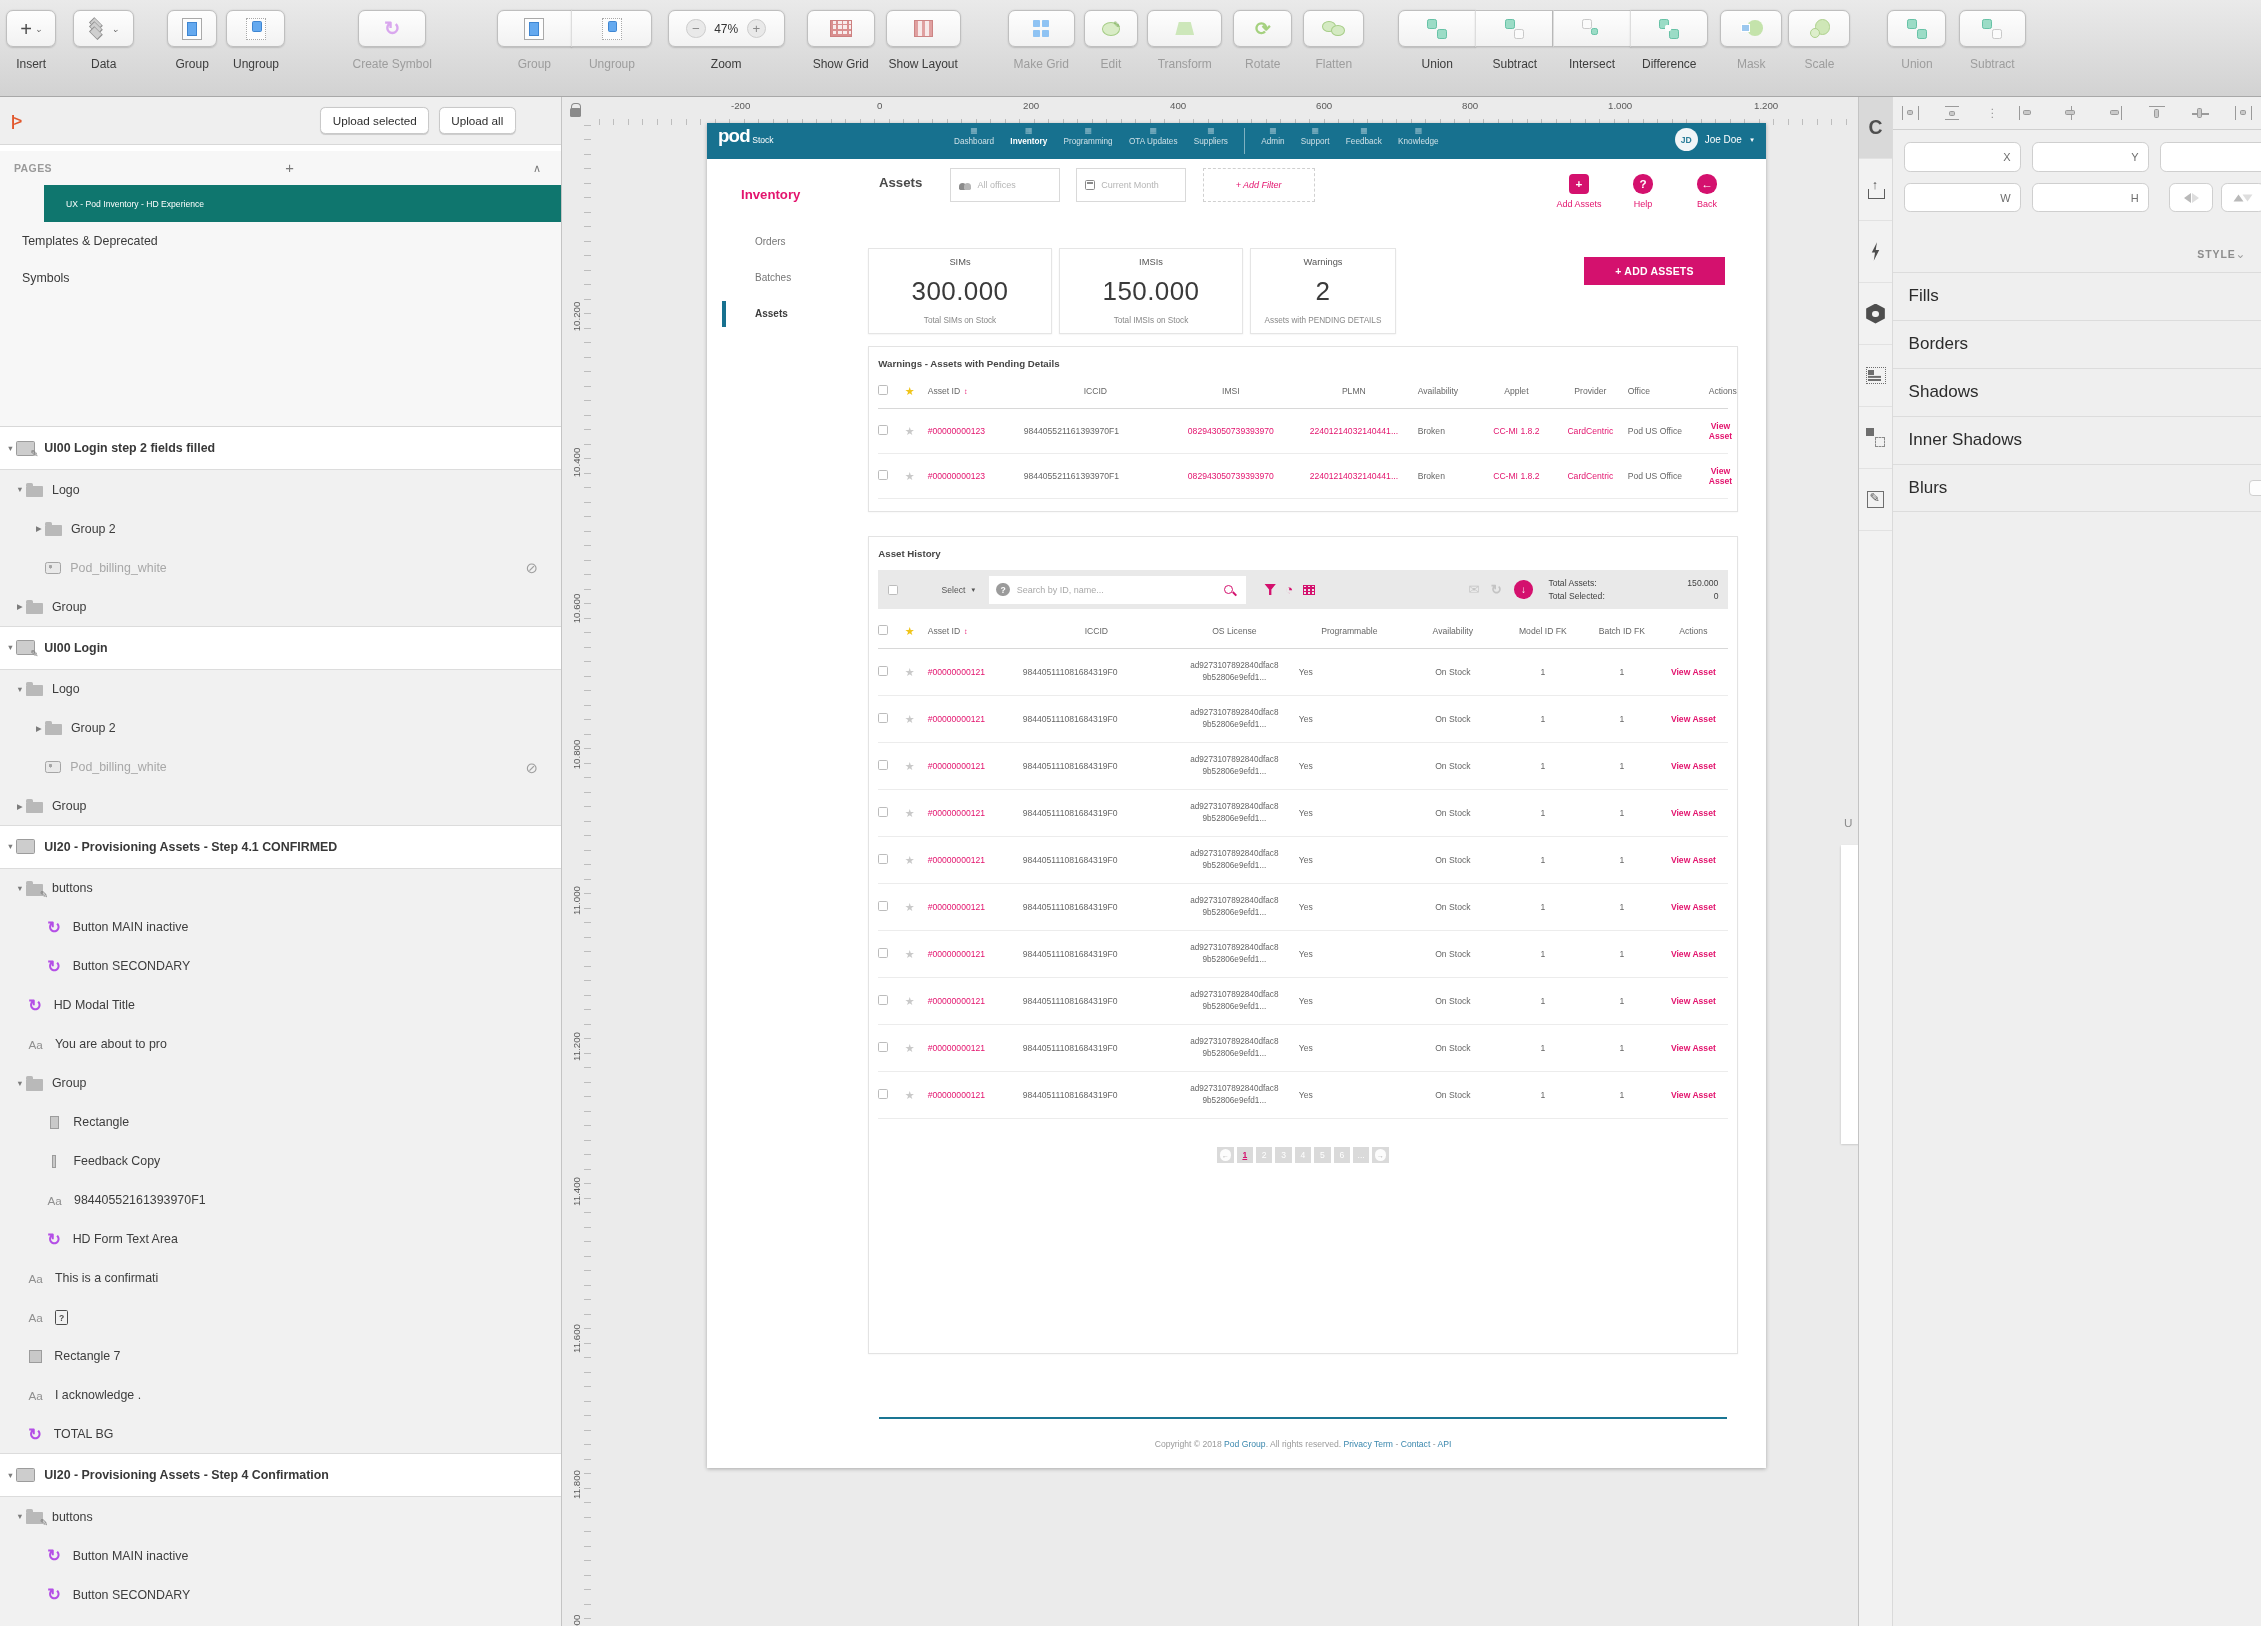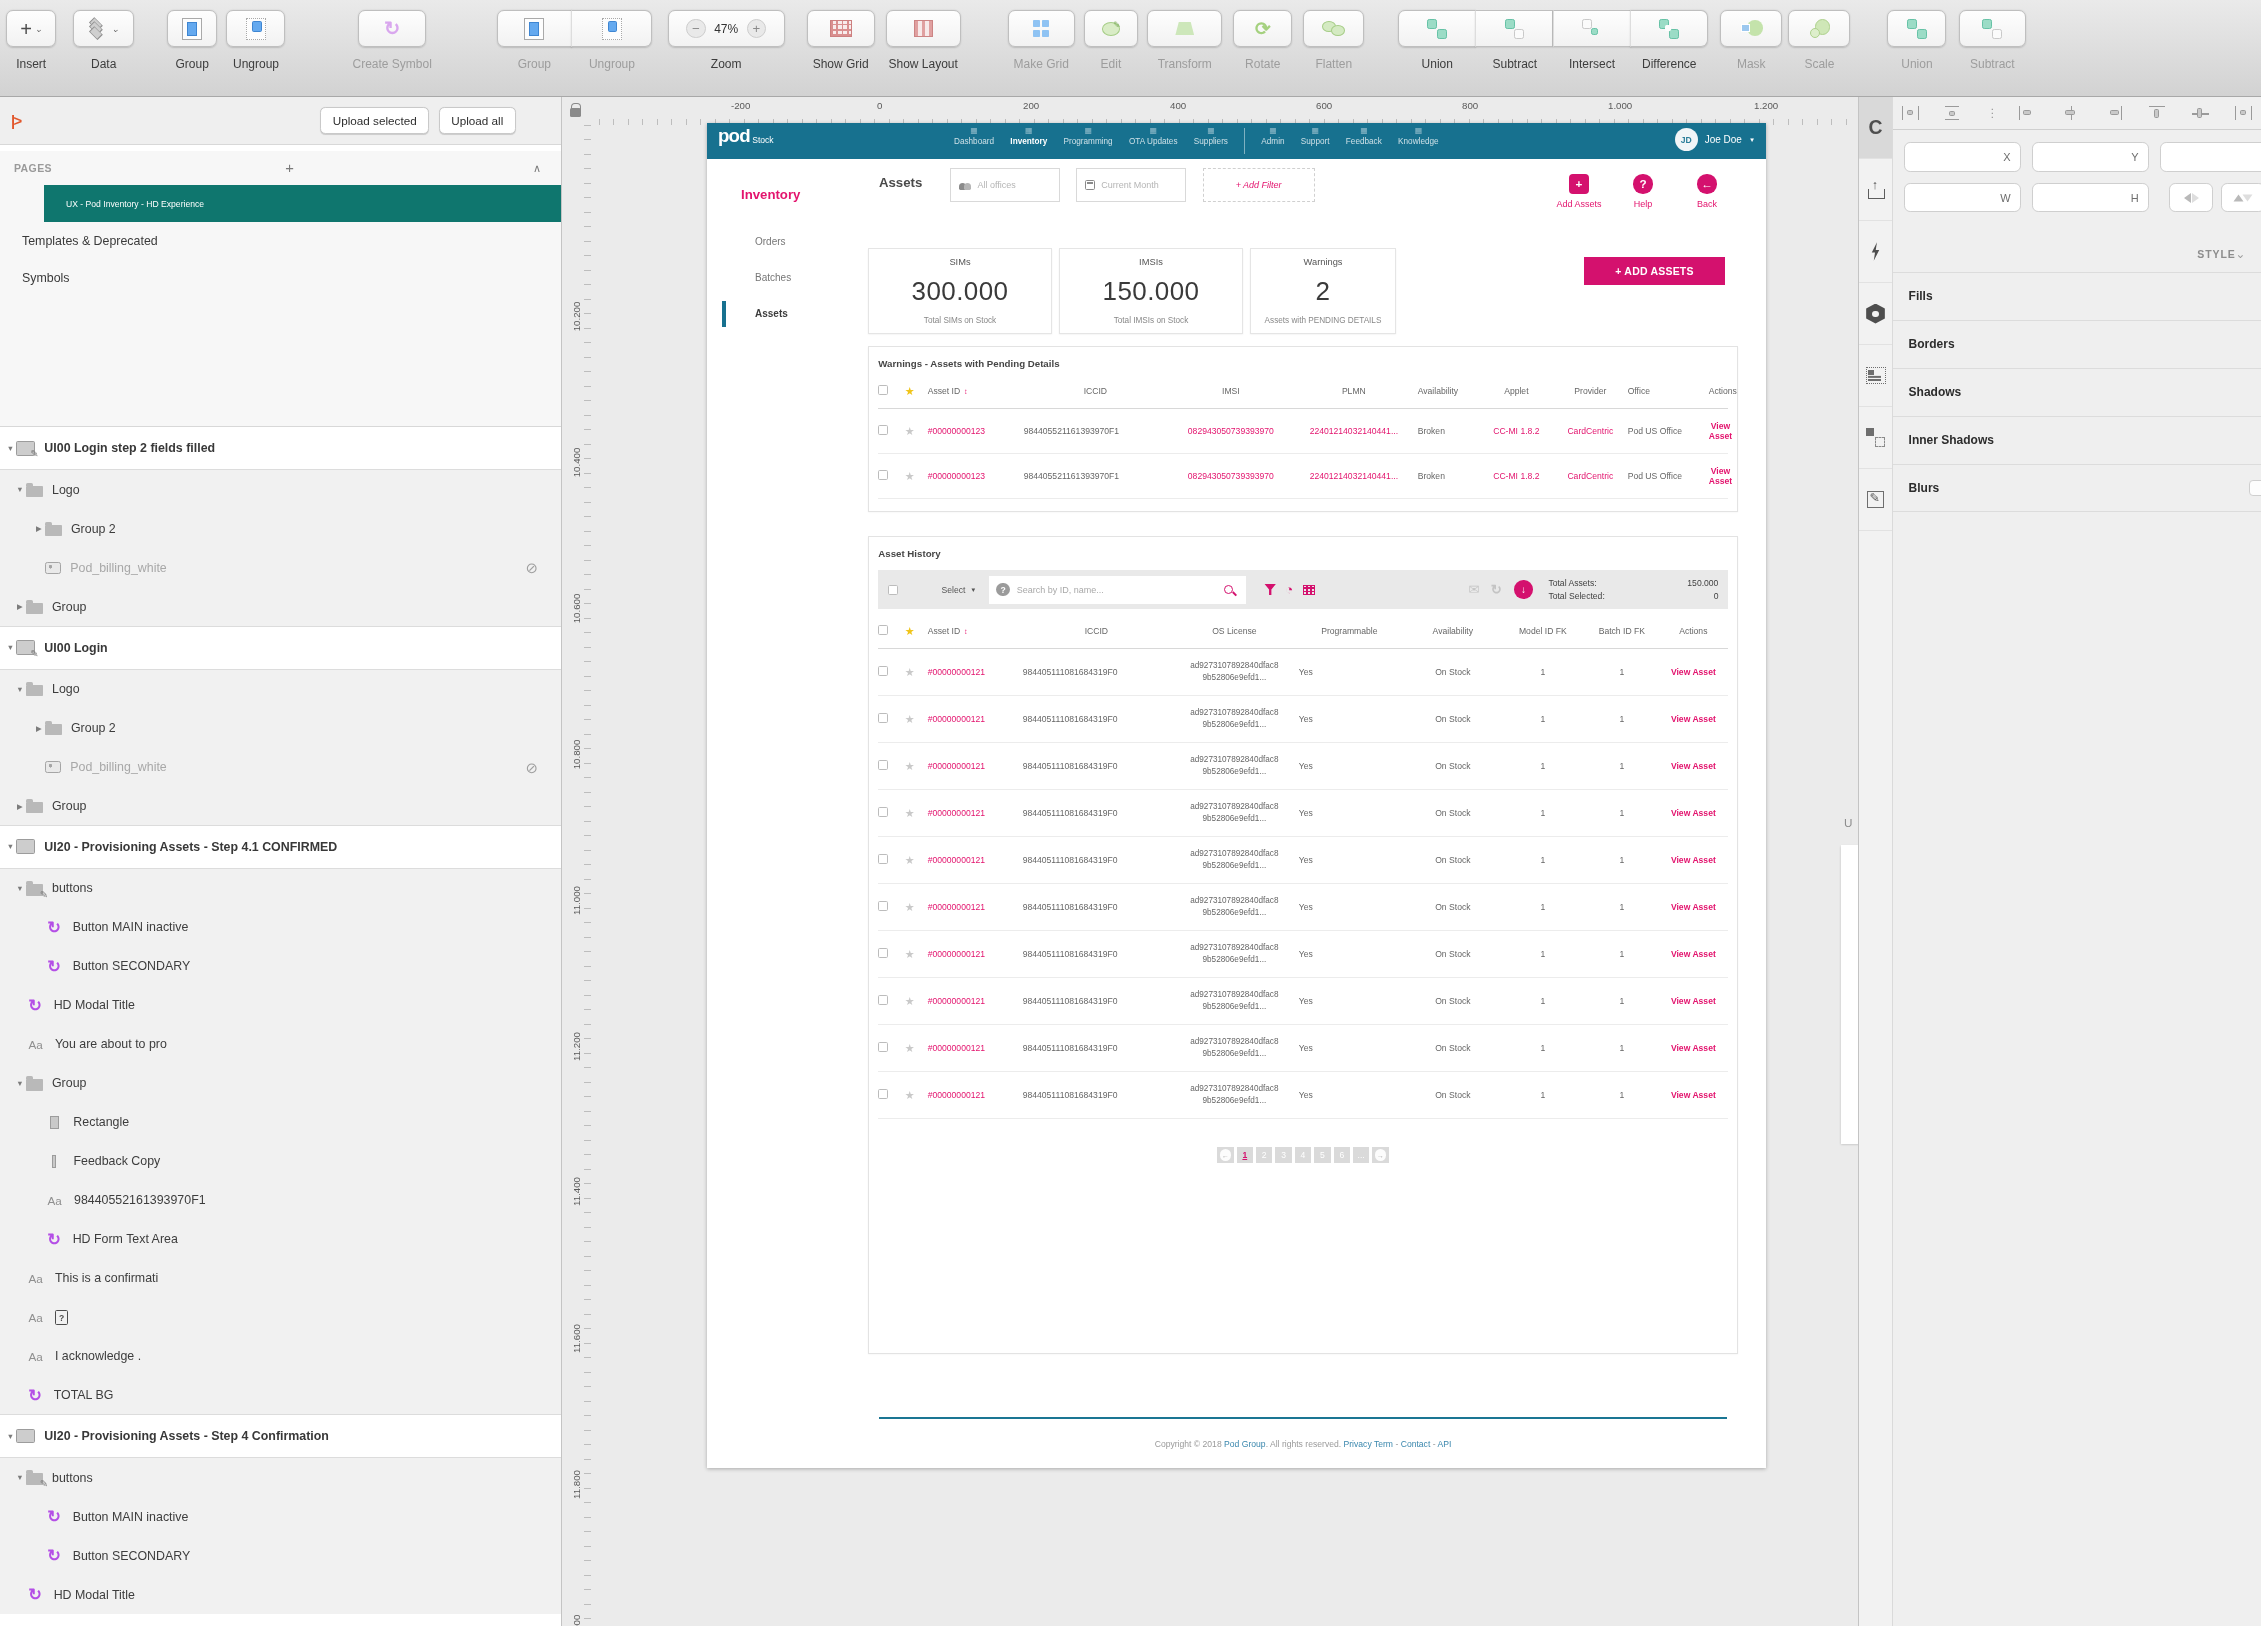--- a/index.html
+++ b/index.html
@@ -281,21 +281,21 @@
   .flipbtn{width:44px;height:29.5px;background:#fff;border:0.8px solid #cfcfcf;border-radius:6.2px;
     display:flex;align-items:center;justify-content:center;gap:1.6px;flex:0 0 auto}
   .tri-l{width:0;height:0;border-top:5.4px solid transparent;border-bottom:5.4px solid transparent;border-right:7px solid #b9b9b9}
   .tri-r{width:0;height:0;border-top:5.4px solid transparent;border-bottom:5.4px solid transparent;border-left:7px solid #dedede}
   .flipbtn.v .tri-l{transform:rotate(90deg)}
   .flipbtn.v .tri-r{transform:rotate(90deg)}
   .stylehead{margin-top:7.8px;height:36px;display:flex;align-items:center;justify-content:flex-end;padding:0 15.6px 0 15.6px}
   .styletitle{font-size:10.5px;font-weight:bold;color:#8d8d8d;letter-spacing:0.9px}
   .chev{color:#9a9a9a;font-size:11.7px}
   .stysec{height:48px;border-top:0.8px solid #dcdcdc;display:flex;align-items:center;padding-left:15.6px;
-    font-size:12px;font-weight:bold;color:#2c2c2c;position:relative}
+    font-size:17px;font-weight:normal;color:#2c2c2c;position:relative}
   .stysec:last-child{border-bottom:0.8px solid #dcdcdc}
   .blur-toggle{position:absolute;right:-3.9px;top:15.6px;width:15.6px;height:15.6px;background:#fdfdfd;
     border:0.8px solid #cfcfcf;border-radius:3.9px}
 </style>
 </head>
 <body>
 
 <div id="screen">
 
   <header class="toolbar" id="toolbar">
@@ -627,20 +627,25 @@
         </div>
         <div class="lrow lchild" style="padding-left: 14px;">
           <span class="ldisc"></span>
           <span class="lic ic-text">Aa</span>
           <span class="llbl">This is a confirmati</span>
         </div>
         <div class="lrow lchild" style="padding-left: 14px;">
           <span class="ldisc"></span>
           <span class="lic ic-text">Aa</span>
           <span class="llbl"><span class="qbox">?</span></span>
+        </div>
+        <div class="lrow lchild" style="padding-left: 14px;">
+          <span class="ldisc"></span>
+          <span class="lic ic-rect-big"></span>
+          <span class="llbl">Rectangle 7</span>
         </div>
         <div class="lrow lchild" style="padding-left: 14px;">
           <span class="ldisc"></span>
           <span class="lic ic-text">Aa</span>
           <span class="llbl">I acknowledge .</span>
         </div>
         <div class="lrow lchild" style="padding-left: 14px;">
           <span class="ldisc"></span>
           <span class="lic ic-symbol">↻</span>
           <span class="llbl">TOTAL BG</span>

